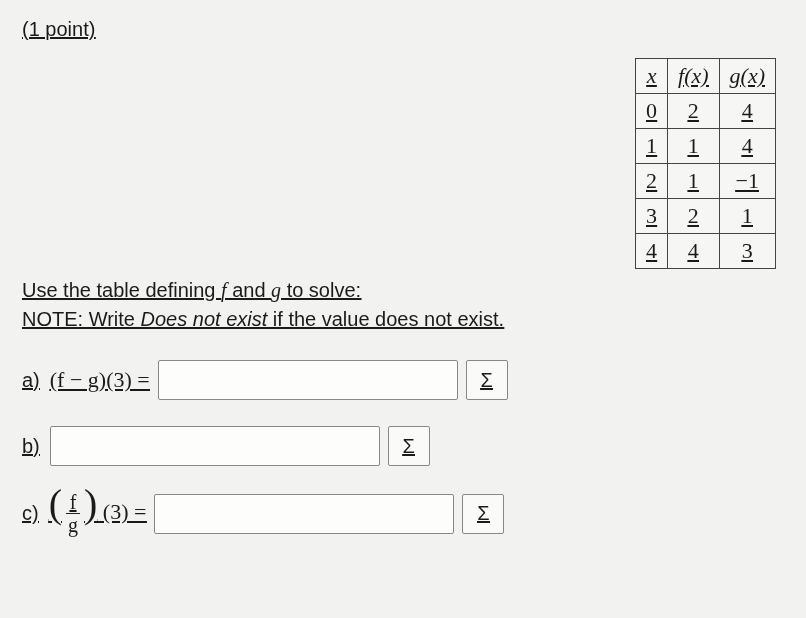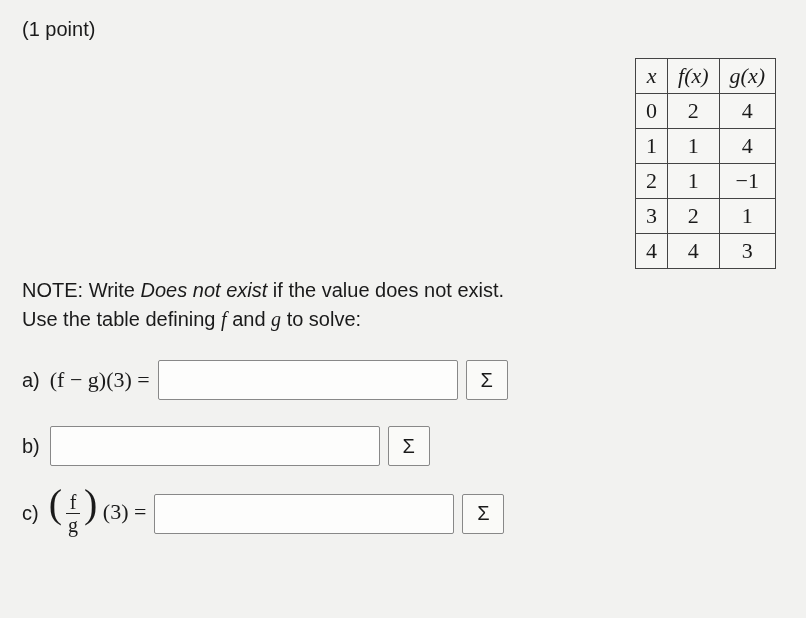--- a/index.html
+++ b/index.html
@@ -1,15 +1,15 @@
 <!DOCTYPE html>
 <html><head>
   <meta charset="utf-8">
   <style>
-    * { box-sizing: border-box; margin: 0; padding: 0; }
+    * { box-sizing: border-box; margin: 0; padding: 0; text-decoration: underline; }
     body {
       width: 806px;
       height: 618px;
       background: #f2f2f0;
       font-family: Georgia, 'Times New Roman', serif;
       color: #1a1a1a;
       padding: 18px 22px;
       position: relative;
       overflow: hidden;
     }
@@ -139,24 +139,24 @@
   <tr>
     <td>4</td>
     <td>4</td>
     <td>3</td>
   </tr>
 </tbody>
   </table>
 
 <div class="instructions">
   <div>
-    <span>NOTE: </span><span>Write </span><span class="note-em">Does not exist</span><span> if the value does not exist.</span>
+    <span>Use the table defining </span><span class="fn">f</span><span> and </span><span class="fn">g</span><span> to solve:</span>
   </div>
   <div>
-    <span>Use the table defining </span><span class="fn">f</span><span> and </span><span class="fn">g</span><span> to solve:</span>
+    <span>NOTE: </span><span>Write </span><span class="note-em">Does not exist</span><span> if the value does not exist.</span>
   </div>
 </div>
 
 <div class="q-row">
   <span class="q-label">a)</span>
   <span class="math">(f − g)(3) =</span>
   <input class="answer-input w-a" type="text" style="">
   <div class="sigma-btn">Σ</div>
 </div>
 

